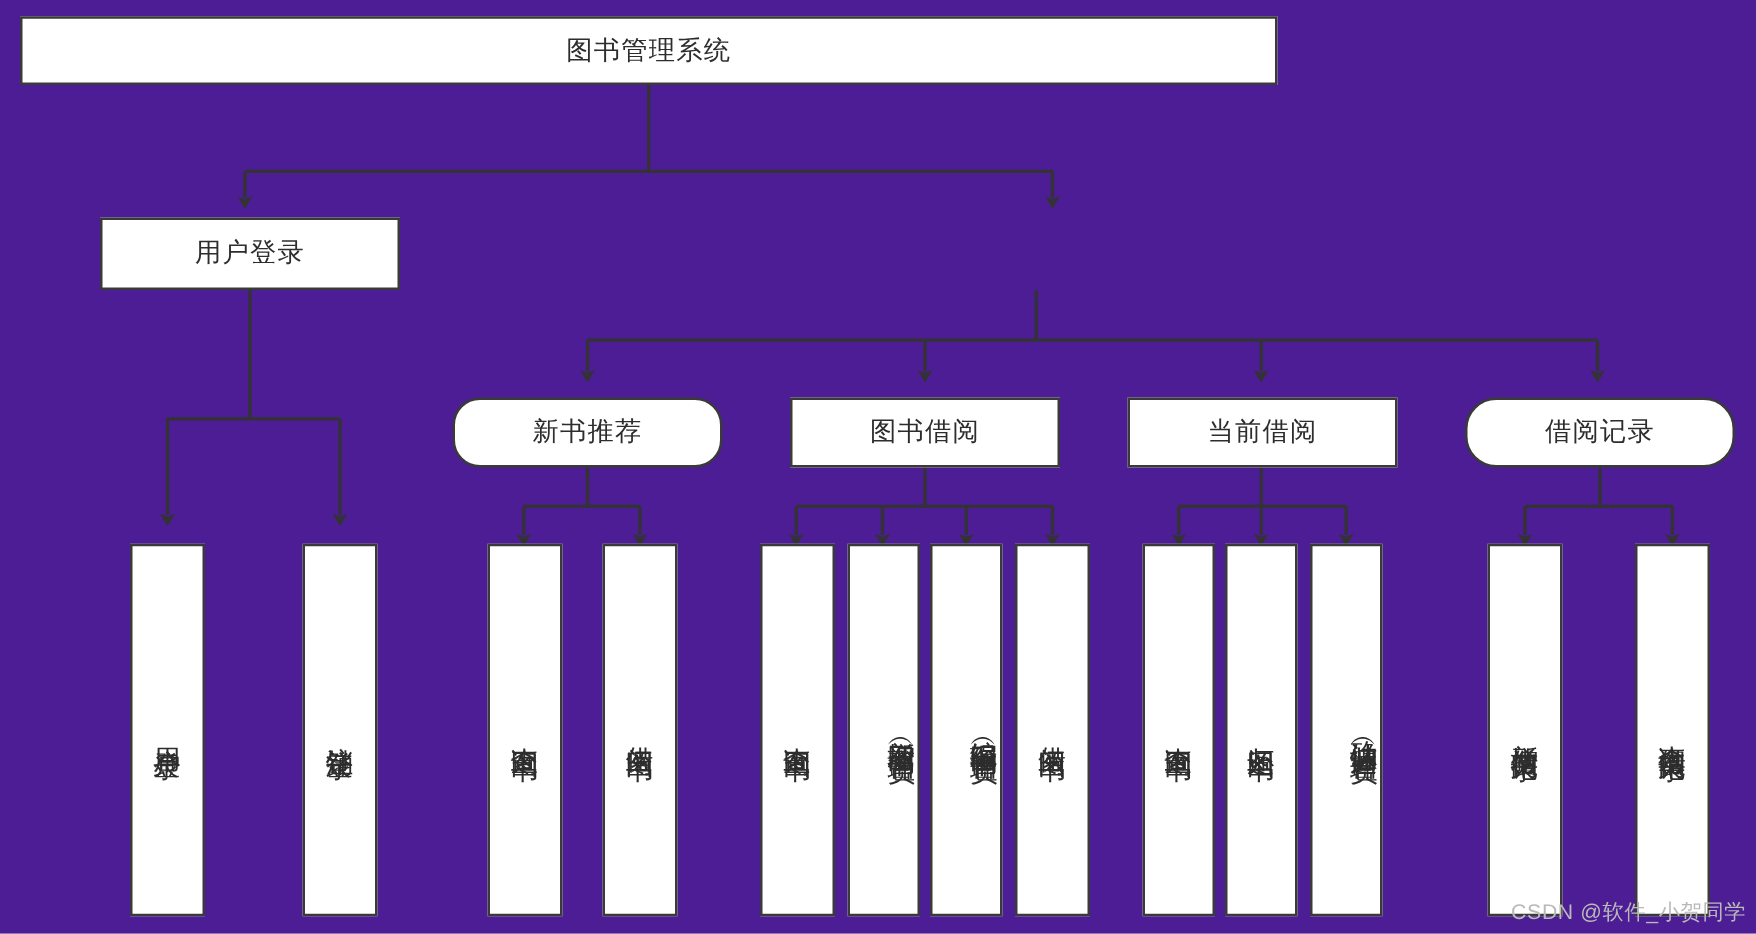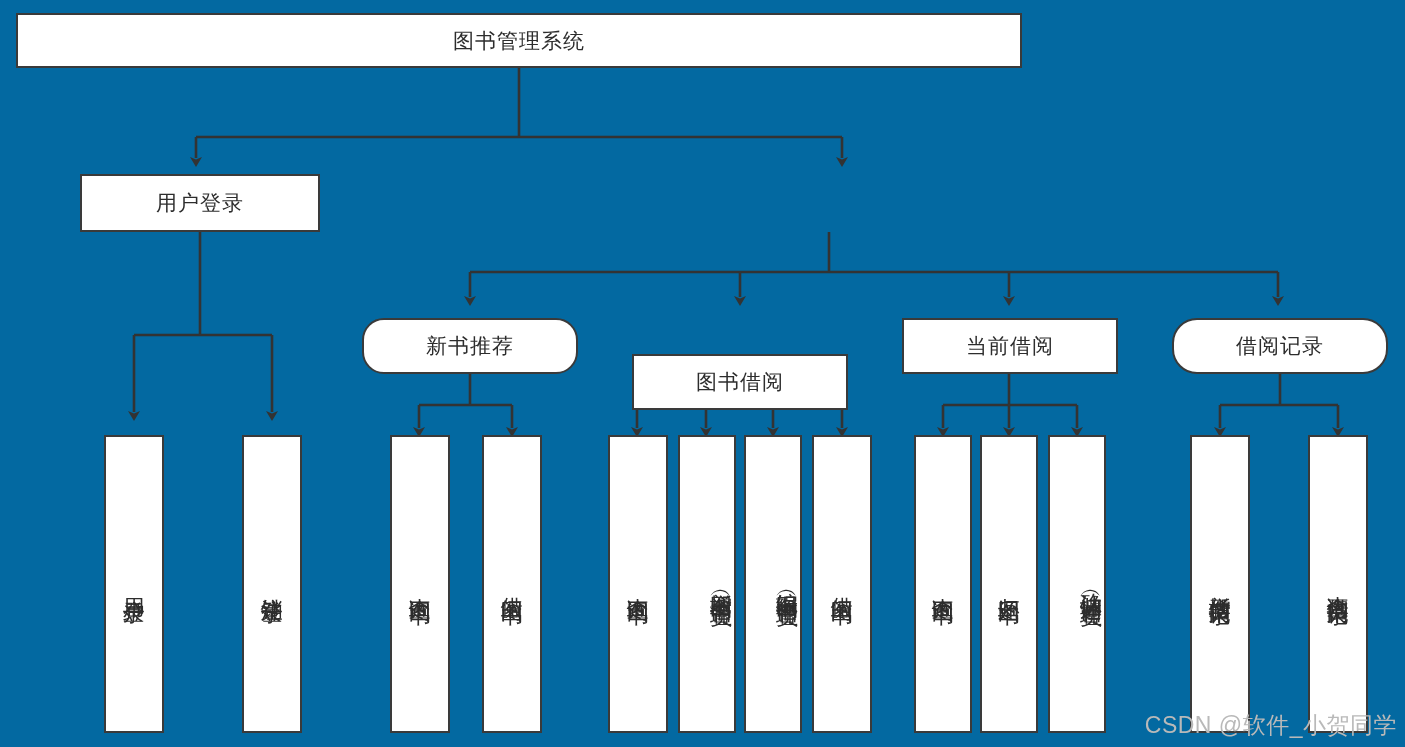--- a/index.html
+++ b/index.html
@@ -7,21 +7,21 @@
     padding: 0;
     background: #ffffff;
   }
   body {
     font-family: "Liberation Sans", "DejaVu Sans", sans-serif;
   }
   #canvas {
     position: relative;
     width: 1405px;
     height: 747px;
-    background: #0369a1;
+    background: #4c1d95;
     overflow: hidden;
   }
   svg.wires {
     position: absolute;
     left: 0;
     top: 0;
     width: 1405px;
     height: 747px;
     pointer-events: none;
   }
@@ -53,21 +53,21 @@
   .node.vert.top-align {
     align-items: flex-start;
   }
   .node.vert.mid-align {
     align-items: center;
   }
   .watermark {
     position: absolute;
     right: 8px;
     bottom: 6px;
-    font-size: 23px;
+    font-size: 17px;
     color: #b9b9b9;
     letter-spacing: 0.5px;
     white-space: nowrap;
   }
 </style>
 </head>
 <body>
 
 <div id="canvas">
 
@@ -125,21 +125,21 @@
     <span>图书管理系统</span>
   </div>
 
   <div class="node horiz" style="left:80px; top:174px; width:240px; height:58px;">
     <span>用户登录</span>
   </div>
 
   <div class="node horiz" style="left:362px; top:318px; width:216px; height:56px;border-radius:22px;">
     <span>新书推荐</span>
   </div>
-  <div class="node horiz" style="left:632px; top:318px; width:216px; height:56px;margin-top:36px;">
+  <div class="node horiz" style="left:632px; top:318px; width:216px; height:56px;">
     <span>图书借阅</span>
   </div>
   <div class="node horiz" style="left:902px; top:318px; width:216px; height:56px;">
     <span>当前借阅</span>
   </div>
   <div class="node horiz" style="left:1172px; top:318px; width:216px; height:56px;border-radius:25px;">
     <span>借阅记录</span>
   </div>
 
   <div class="node vert mid-align" style="left:104px; top:435px; width:60px; height:298px;">

